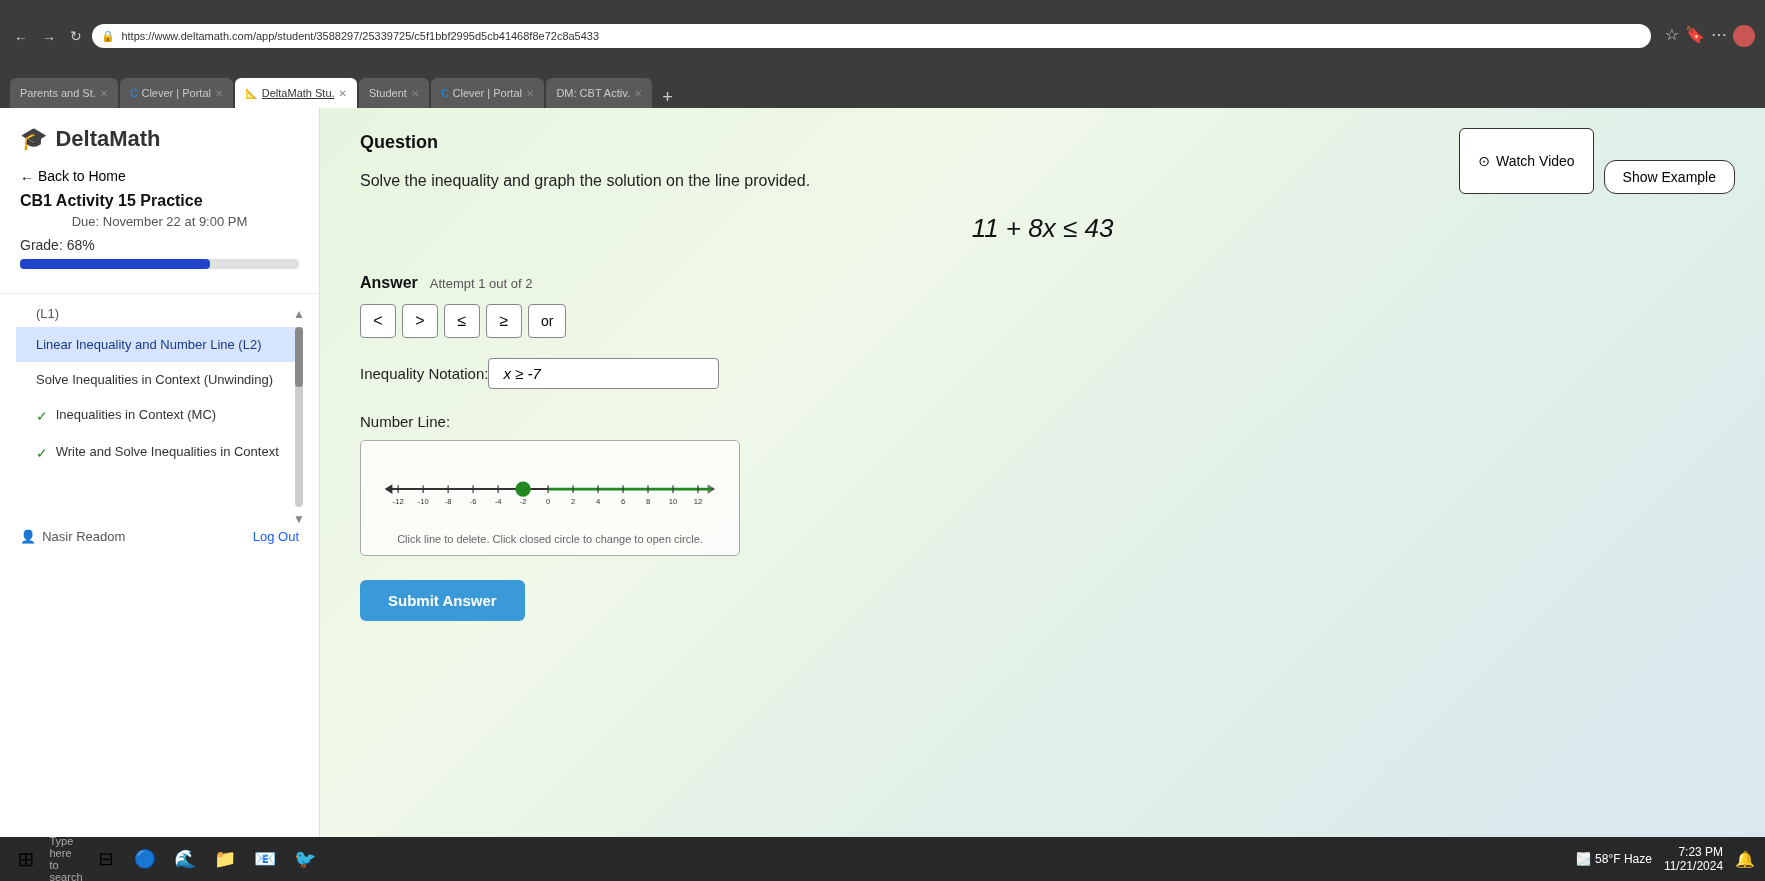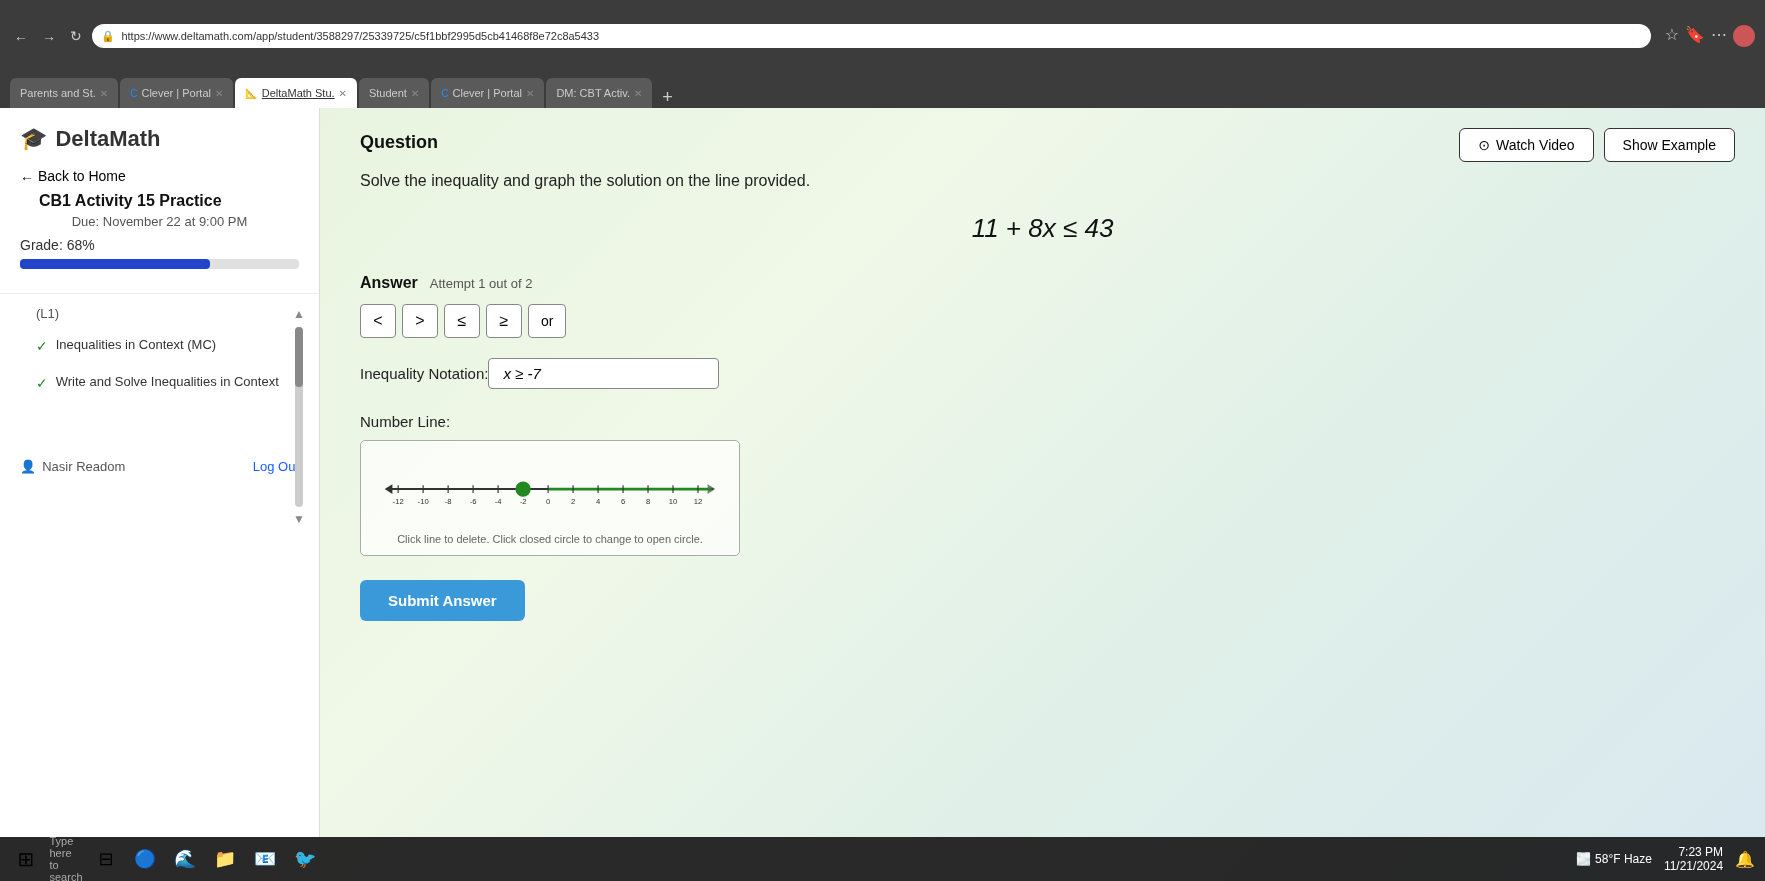--- a/index.html
+++ b/index.html
@@ -105,21 +105,20 @@
       align-items: center;
       gap: 4px;
       text-decoration: none;
       margin-bottom: 8px;
     }
     .assignment-title {
       font-size: 16px;
       font-weight: bold;
       color: #111;
       margin-bottom: 4px;
-      margin-left: 19px;
     }
     .due-date {
       font-size: 13px;
       color: #555;
       margin-bottom: 8px;
       text-align: center;
     }
     .grade-label {
       font-size: 14px;
       color: #333;
@@ -221,24 +220,25 @@
       padding: 8px 18px;
       font-size: 14px;
       cursor: pointer;
       display: flex;
       align-items: center;
       gap: 6px;
     }
     .show-example-btn {
       background: #fff;
       border: 1.5px solid #333;
-      border-radius: 6px;
+      border-radius: 12px;
       padding: 8px 18px;
       font-size: 14px;
       cursor: pointer;
+      margin-top: 32px;
     }
 
     .question-text {
       font-size: 16px;
       color: #222;
       margin-bottom: 20px;
       line-height: 1.5;
     }
 
     .math-equation {
@@ -462,21 +462,27 @@
       <div class="section-label">(L1)</div>
 
       <div style="position:relative;">
         <div style="position:absolute;right:0;top:0;width:8px;height:180px;background:#ccc;border-radius:4px;"></div>
         <div style="position:absolute;right:0;top:0;width:8px;height:60px;background:#888;border-radius:4px;"></div>
 
         <div style="position:absolute;right:-2px;top:-20px;font-size:12px;color:#888;cursor:pointer;">▲</div>
         <div style="position:absolute;right:-2px;top:185px;font-size:12px;color:#888;cursor:pointer;">▼</div>
       </div>
 
-
+      <div class="sidebar-item active">
+        <span>Linear Inequality and Number Line (L2)</span>
+      </div>
+
+      <div class="sidebar-item">
+        <span>Solve Inequalities in Context (Unwinding)</span>
+      </div>
 
       <div class="sidebar-item completed">
         <span class="check-icon">✓</span>
         <span>Inequalities in Context (MC)</span>
       </div>
 
       <div class="sidebar-item completed">
         <span class="check-icon">✓</span>
         <span>Write and Solve Inequalities in Context</span>
       </div>

